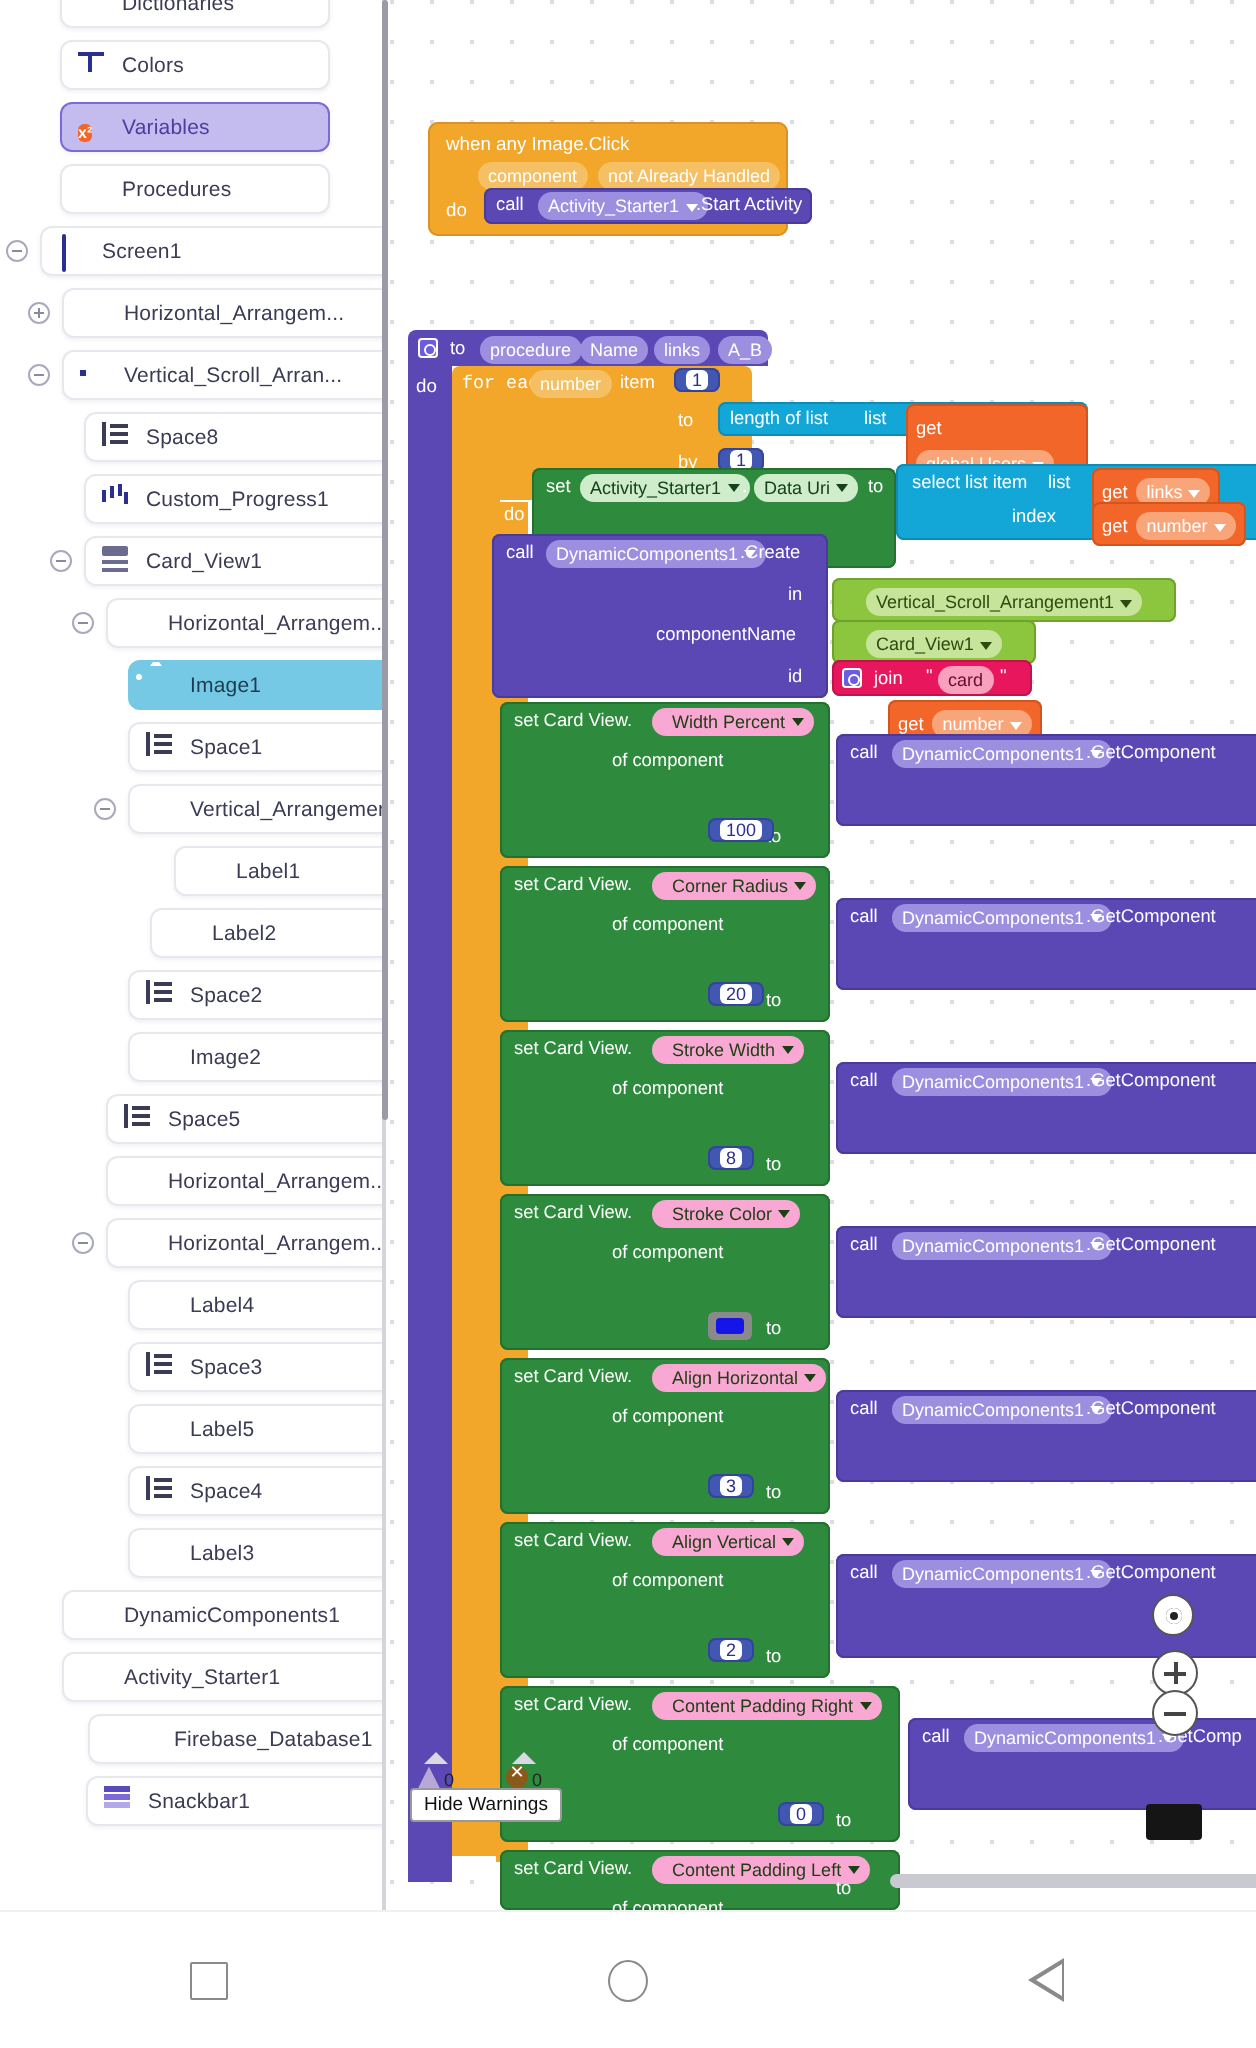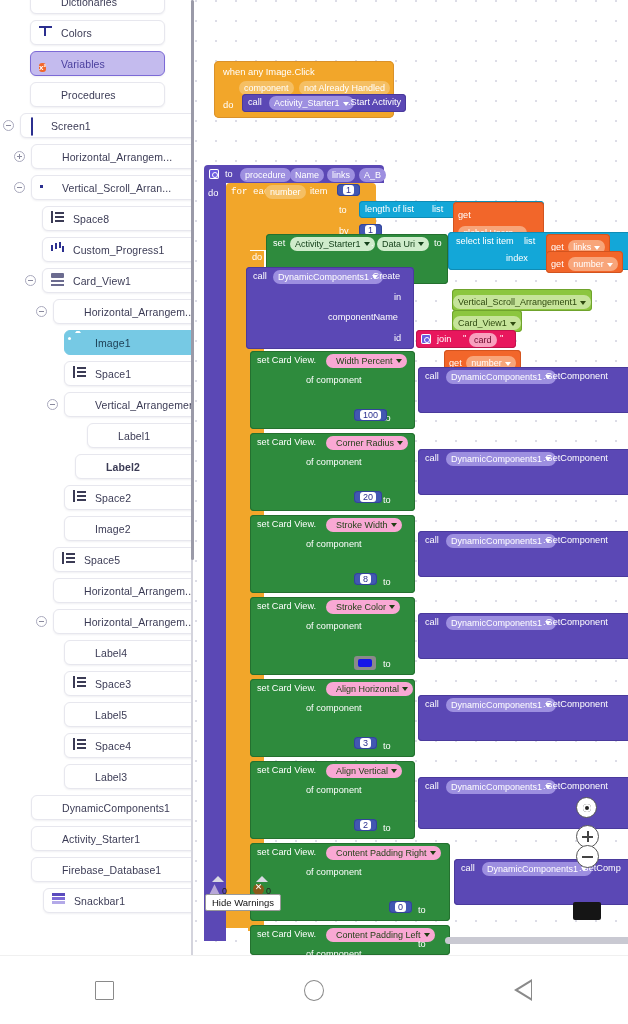--- a/index.html
+++ b/index.html
@@ -140,21 +140,21 @@
   #fe-do{ position:absolute;left:22px;top:68px;width:16px;height:680px;background:#f2a62a;}
 
   
   .vnum{ position:absolute;background:#4257b2;border-radius:4px;color:#fff;font-size:9px;
          padding:1px 6px; box-shadow:inset 0 0 0 1px #32459a;}
   .vnum span{ background:#fff;color:#2b2f8f;border-radius:3px;padding:0 3px;display:inline-block;}
   .vlist{ position:absolute;background:#13a7d8;border-radius:4px;box-shadow:inset 0 0 0 1px #0f8cb5;}
   .vget{ position:absolute;background:#f2662a;border-radius:4px;box-shadow:inset 0 0 0 1px #d2541f;
          padding:2px 5px; }
   .vgetpill{ background:#f8a57a; color:#fff; }
-  .vgreen{ position:absolute;background:#8cc63f;border-radius:4px;box-shadow:inset 0 0 0 1px #6fa32c;padding:2px 1px;margin-left:36px;}
+  .vgreen{ position:absolute;background:#8cc63f;border-radius:4px;box-shadow:inset 0 0 0 1px #6fa32c;padding:2px 17px;}
   .vgreenpill{ background:#c6e49a;color:#2f4a10; }
   .vjoin{ position:absolute;background:#e8175d;border-radius:4px;box-shadow:inset 0 0 0 1px #c0134c;}
   .vset{ position:absolute;background:#2e8b3d;border-radius:4px;box-shadow:inset 0 0 0 1px #24702f;}
   .vcall{ position:absolute;background:#5b48b5;border-radius:4px;box-shadow:inset 0 0 0 1px #4a3a9c;}
   .pill-purple{ background:#9d8fe0;color:#fff; }
   .pill-orange{ background:#f5bf63;color:#fff; }
   .pill-mint{ background:#cfeccb;color:#14401a; }
   .pill-greenlt{ background:#f9a8d4;color:#1d3d12;padding-left:10px; }
   .pill-pinklt{ background:#f8a0be;color:#6a0b2e; }
 
@@ -306,21 +306,21 @@
           <span class="tree-label">Vertical_Arrangement1</span>
         </div>
       </div>
       <div class="tree-row" style="position: absolute; left: 0px; top: 420px; width: 193px;">
         <div class="tree-card" style="left: 87px; width: 158px;">
           <span class="ic"><span class="g-label"></span></span>
           <span class="tree-label">Label1</span>
         </div>
       </div>
       <div class="tree-row" style="position: absolute; left: 0px; top: 451px; width: 193px;">
-        <div class="tree-card" style="left: 75px; width: 158px; font-weight: bold;">
+        <div class="tree-card" style="left: 75px; width: 158px;">
           <span class="ic"><span class="g-label"></span></span>
           <span class="tree-label">Label2</span>
         </div>
       </div>
       <div class="tree-row" style="position: absolute; left: 0px; top: 482px; width: 233px;">
         <div class="tree-card" style="left: 64px; width: 169px;">
           <span class="ic"><span class="g-space"></span></span>
           <span class="tree-label">Space2</span>
         </div>
       </div>
@@ -385,21 +385,21 @@
           <span class="tree-label">DynamicComponents1</span>
         </div>
       </div>
       <div class="tree-row" style="position: absolute; left: 0px; top: 823px; width: 193px;">
         <div class="tree-card" style="left: 31px; width: 202px;">
           <span class="ic"><span class="g-act"></span></span>
           <span class="tree-label">Activity_Starter1</span>
         </div>
       </div>
       <div class="tree-row" style="position: absolute; left: 0px; top: 854px; width: 193px;">
-        <div class="tree-card" style="left: 31px; width: 202px;">
+        <div class="tree-card" style="left: 44px; width: 202px; gap: 12px;">
           <span class="ic"><span class="g-fire"></span></span>
           <span class="tree-label">Firebase_Database1</span>
         </div>
       </div>
       <div class="tree-row" style="position: absolute; left: 12px; top: 885px; width: 193px;">
         <div class="tree-card" style="left: 31px; width: 202px;">
           <span class="ic"><span class="g-snack"></span></span>
           <span class="tree-label">Snackbar1</span>
         </div>
       </div>

